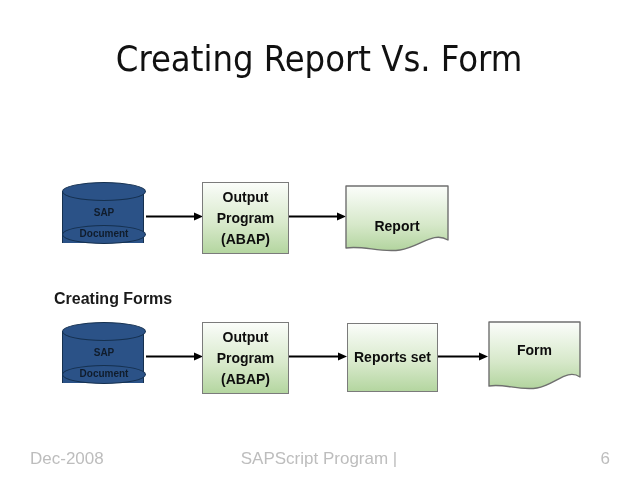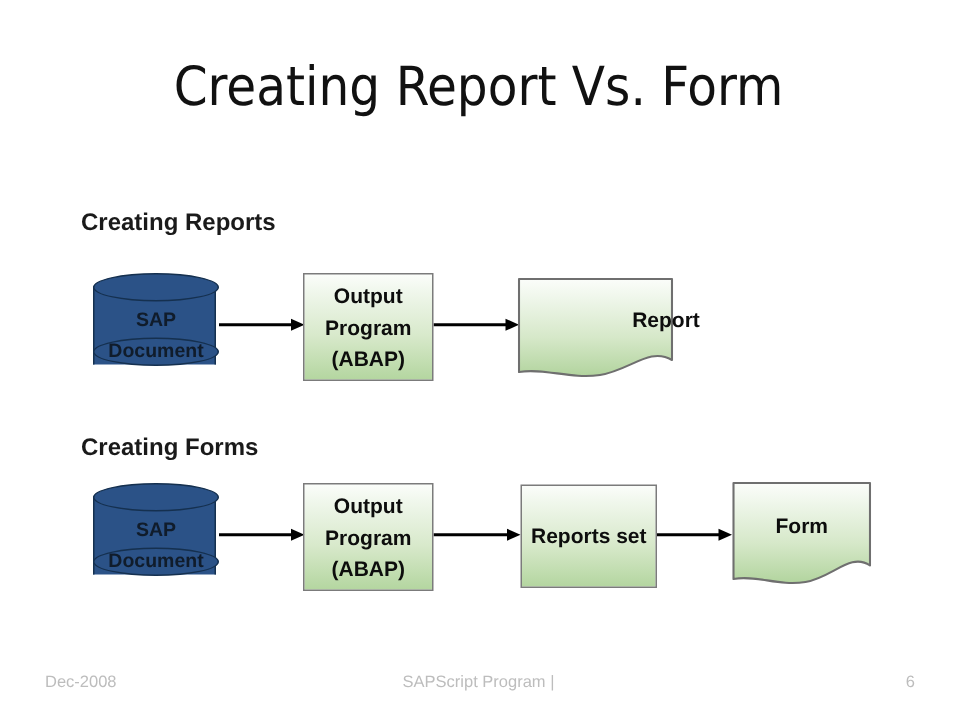--- a/index.html
+++ b/index.html
@@ -96,21 +96,21 @@
     left: 0;
     top: 20px;
     width: 84px;
     text-align: center;
     z-index: 5;
   }
   .cyl-label .l1, .cyl-label .l2 {
     display: block;
     font-family: "Liberation Sans", sans-serif;
     font-weight: bold;
-    font-size: 13px;
+    font-size: 10px;
     color: #101c2b;
     line-height: 21px;
     white-space: nowrap;
   }
 
   
   .proc-box {
     position: absolute;
     box-sizing: border-box;
     border: 1px solid #7b7b7b;
@@ -153,36 +153,35 @@
     position: absolute;
     height: 11px;
   }
   .arrow svg { display: block; }
 
   
   .footer-item {
     position: absolute;
     top: 449px;
     font-family: "Liberation Sans", sans-serif;
-    font-size: 11px;
+    font-size: 17px;
     color: #bdbdbd;
     white-space: nowrap;
   }
   #footer-date   { left: 30px; }
   #footer-center { left: 0; width: 638px; text-align: center; }
   #footer-page   { left: 0; width: 638px; text-align: right; padding-right: 28px; box-sizing: border-box; }
 </style>
 </head>
 <body>
 
 <div class="slide">
 
   <div class="slide-title">Creating Report Vs. Form</div>
 
-  <div class="section-heading" id="heading-reports">Creating Reports</div>
 
   <div class="cylinder" style="left:62px; top:182px;">
     <div class="cyl-body"></div>
     <div class="cyl-bottom"></div>
     <div class="cyl-top"></div>
     <div class="cyl-label">
       <span class="l1">SAP</span>
       <span class="l2">Document</span>
     </div>
   </div>
@@ -212,21 +211,21 @@
       <defs>
         <linearGradient id="gradRep" x1="0" y1="0" x2="0" y2="1">
           <stop offset="0%" stop-color="#fbfdfa"></stop>
           <stop offset="18%" stop-color="#f0f7ec"></stop>
           <stop offset="60%" stop-color="#d6e8c9"></stop>
           <stop offset="100%" stop-color="#b2d49e"></stop>
         </linearGradient>
       </defs>
       <path d="M1,1 L103,1 L103,55 C88,46 75,62 55,65 C35,68 18,60 1,63 Z" fill="url(#gradRep)" stroke="#6f6f6f" stroke-width="1.4" stroke-linejoin="round"></path>
     </svg>
-    <div class="doc-label" style="top:20px;padding-left:47px;">Report</div>
+    <div class="doc-label" style="top:33px;">Report</div>
   </div>
 
   <div class="section-heading" id="heading-forms">Creating Forms</div>
 
   <div class="cylinder" style="left:62px; top:322px;">
     <div class="cyl-body"></div>
     <div class="cyl-bottom"></div>
     <div class="cyl-top"></div>
     <div class="cyl-label">
       <span class="l1">SAP</span>

